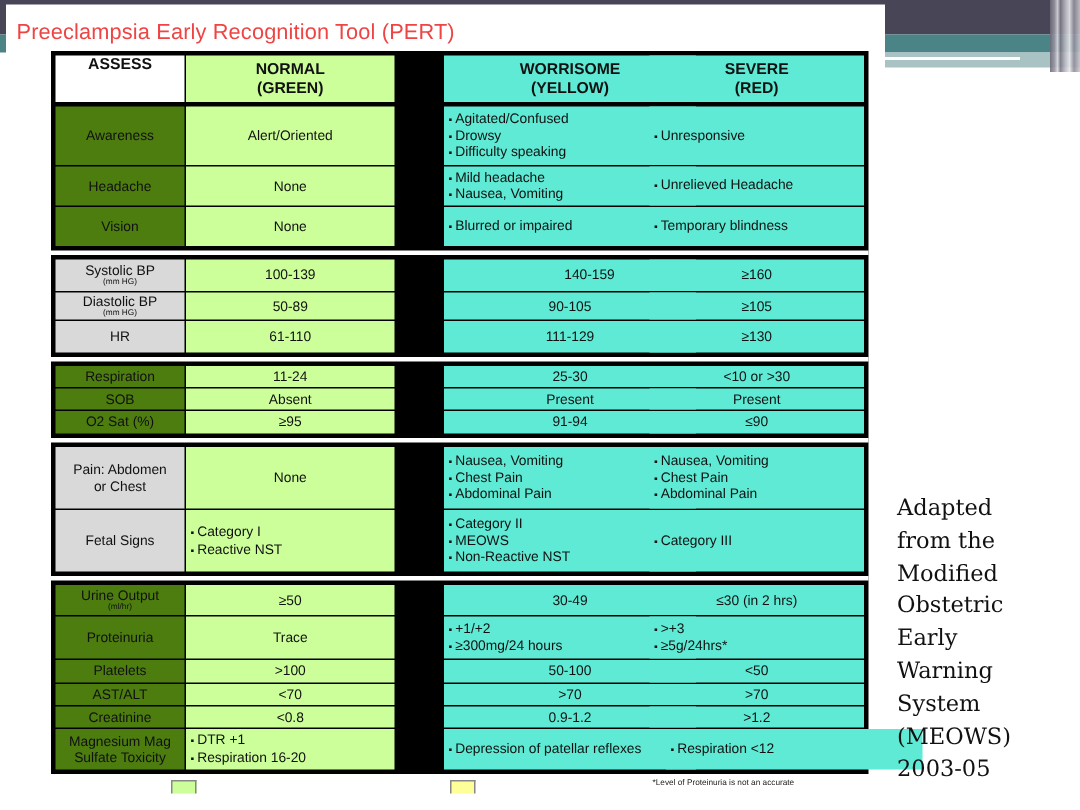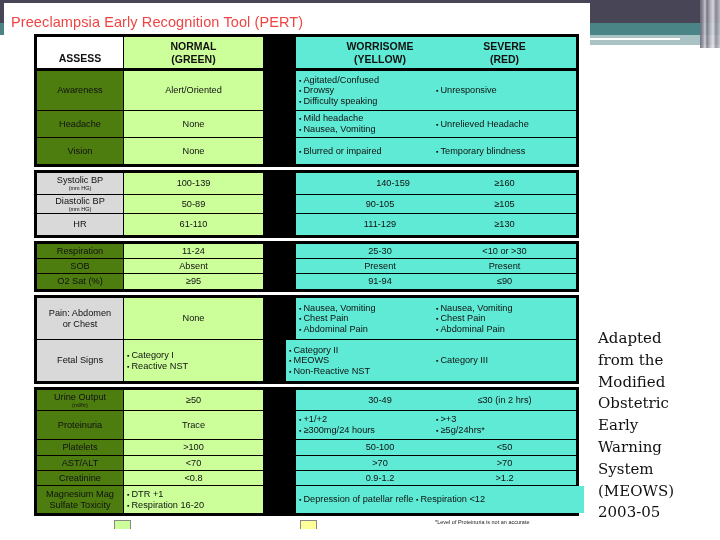--- a/index.html
+++ b/index.html
@@ -38,21 +38,21 @@
 <div class="deco-band-teal"></div>
 <div class="deco-band-light"></div>
 <div class="deco-band-white"></div>
 <div class="deco-stripes"></div>
 
 <div class="slide">
   <div class="title">Preeclampsia Early Recognition Tool (PERT)</div>
 
   <div class="table">
 
-    <div class="cell hdr c-white" style="left:3px;top:3px;width:86px;height:31px;justify-content:flex-end;padding-bottom:3px;">
+    <div class="cell hdr c-white" style="left:3px;top:3px;width:86px;height:31px;justify-content:flex-end;padding-bottom:18px;">
       <span>ASSESS</span>
     </div>
     <div class="cell hdr c-green" style="left:90px;top:3px;width:139px;height:31px;">
       <span>NORMAL</span>
       <span>(GREEN)</span>
     </div>
     <div class="cell hdr c-yellow" style="left:230px;top:3px;width:168px;height:31px;">
       <span>WORRISOME</span>
       <span>(YELLOW)</span>
     </div>
@@ -207,21 +207,21 @@
       <span class="bullet">Abdominal Pain</span>
     </div>
 
     <div class="cell c-assess-dark" style="left:3px;top:306px;width:86px;height:41px;">
         <span>Fetal Signs</span>
       </div>
     <div class="cell list c-green" style="left:90px;top:306px;width:139px;height:41px;">
       <span class="bullet">Category I</span>
       <span class="bullet">Reactive NST</span>
     </div>
-    <div class="cell list c-yellow" style="left:220px;top:306px;width:168px;height:41px;text-align:right;">
+    <div class="cell list c-yellow" style="left:230px;top:306px;width:168px;height:41px;text-align:right;">
       <span class="bullet">Category II</span>
       <span class="bullet">MEOWS</span>
       <span class="bullet">Non-Reactive NST</span>
     </div>
     <div class="cell list c-red" style="left:399px;top:306px;width:143px;height:41px;">
       <span class="bullet">Category III</span>
     </div>
 
     <div class="sep" style="top:350px;height:3px;"></div>
 
@@ -297,21 +297,21 @@
       <span>Magnesium Mag</span>
       <span>Sulfate Toxicity</span>
     </div>
     <div class="cell list c-green" style="left:90px;top:452px;width:139px;height:27px;">
       <span class="bullet">DTR +1</span>
       <span class="bullet">Respiration 16-20</span>
     </div>
     <div class="cell list c-yellow" style="left:230px;top:452px;width:168px;height:27px;">
       <span class="bullet">Depression of patellar reflexes</span>
     </div>
-    <div class="cell list c-red" style="left:379px;top:452px;width:171px;height:27px;justify-content:center;">
+    <div class="cell list c-red" style="left:410px;top:452px;width:171px;height:27px;justify-content:center;">
       <span class="bullet">Respiration &lt;12</span>
     </div>
   </div>
 
   <div class="legend-box" style="left:110px;background:#ccff99;"></div>
   <div class="legend-box" style="left:296px;background:#ffff99;"></div>
   <div class="footnote">*Level of Proteinuria is not an accurate</div>
 </div>
 
 <div class="side-note">

